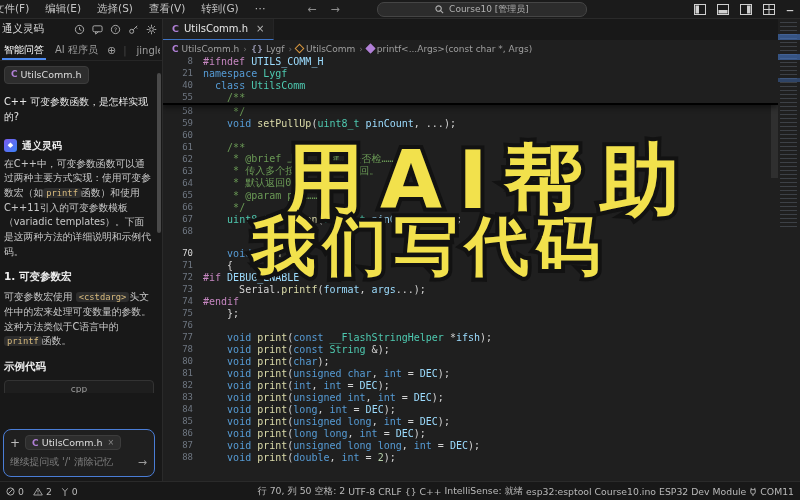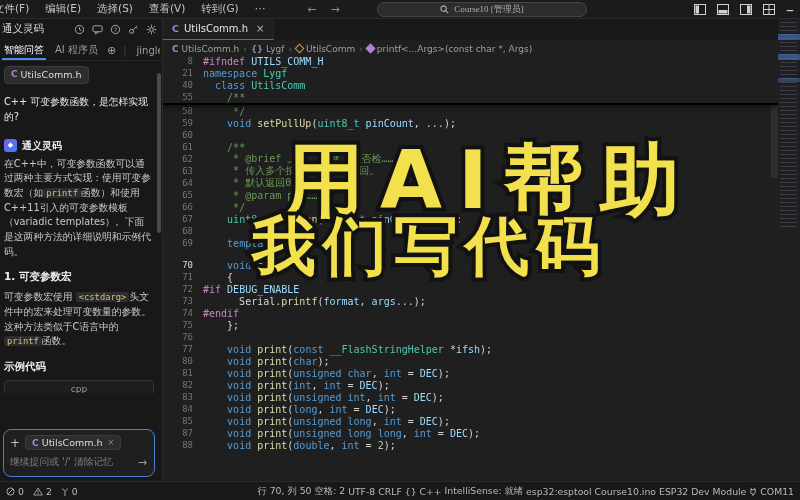--- a/index.html
+++ b/index.html
@@ -6,21 +6,21 @@
   body{width:800px;height:500px;overflow:hidden;background:#1f1f1f;
        font-family:"DejaVu Sans","Liberation Sans",sans-serif;position:relative;}
   
   .titlebar{position:absolute;top:0;left:0;right:0;height:18px;background:#1b1b1b;
             border-bottom:1px solid #2a2a2a;display:flex;align-items:center;z-index:60;}
   .menubar{display:flex;margin-left:-14px;}
   .menubar span{font-size:10.5px;color:#c5c5c5;padding:0 8px;cursor:default;}
   .navarrows{margin-left:34px;display:flex;gap:14px;color:#8d8d8d;font-size:11px;}
   .cmdcenter{position:absolute;left:377px;top:2px;width:208px;height:13px;background:#2c2c2c;
              border:1px solid #454545;border-radius:7px;display:flex;align-items:center;
-             justify-content:center;gap:5px;font-size:9px;color:#b0b0b0;font-family:Liberation Serif, serif;}
+             justify-content:center;gap:5px;font-size:9px;color:#b0b0b0;}
   .winctrl{position:absolute;right:6px;top:0;height:18px;display:flex;gap:11px;align-items:center;color:#cfcfcf;}
   .winctrl svg{display:block;}
   
   .panel{position:absolute;top:18px;left:0;width:162px;bottom:19px;background:#181818;
          border-right:1px solid #2a2a2a;z-index:30;overflow:hidden;}
   .panel-header{height:22px;display:flex;align-items:center;padding:0 5px;color:#dcdcdc;font-size:10.5px;}
   .panel-header .ttl{margin-left:-3px;white-space:nowrap;}
   .phicons{margin-left:auto;display:flex;gap:7px;align-items:center;}
   .panel-tabs{height:20px;display:flex;align-items:center;gap:7px;padding:0 2px;font-size:10px;
               color:#9d9d9d;border-bottom:1px solid #262626;white-space:nowrap;}
@@ -338,24 +338,20 @@
           <span class="ct"><span class="tk-pl">    </span><span class="tk-cm"> */</span></span>
         </div>
         <div class="cl">
           <span class="ln">67</span>
           <span class="ct"><span class="tk-pl">    </span><span class="tk-ty">uint8_t</span><span class="tk-pl"> </span><span class="tk-fn">keyScan</span><span class="tk-pl">(</span><span class="tk-ty">uint8_t</span><span class="tk-pl"> </span><span class="tk-va">pinCount</span><span class="tk-pl">, ...);</span></span>
         </div>
         <div class="cl">
           <span class="ln">68</span>
           <span class="ct"></span>
         </div>
-        <div class="cl">
-          <span class="ln">69</span>
-          <span class="ct"><span class="tk-pl">    </span><span class="tk-kw">template </span></span>
-        </div>
         <div class="cl lensrow">
           <span class="ln"></span>
           <span class="ct"><span class="lens-ico">◆</span><span>∨</span></span>
         </div>
         <div class="cl active">
           <span class="ln">70</span>
           <span class="ct"><span class="tk-pl">    </span><span class="tk-kw">void </span><span class="tk-fn">prin</span></span>
         </div>
         <div class="cl">
           <span class="ln">71</span>
@@ -379,20 +375,24 @@
         </div>
         <div class="cl">
           <span class="ln">76</span>
           <span class="ct"></span>
         </div>
         <div class="cl">
           <span class="ln">77</span>
           <span class="ct"><span class="tk-pl">    </span><span class="tk-kw">void </span><span class="tk-fn">print</span><span class="tk-pl">(</span><span class="tk-kw">const </span><span class="tk-ty">__FlashStringHelper</span><span class="tk-pl"> *</span><span class="tk-va">ifsh</span><span class="tk-pl">);</span></span>
         </div>
         <div class="cl">
+          <span class="ln">78</span>
+          <span class="ct"><span class="tk-pl">    </span><span class="tk-kw">void </span><span class="tk-fn">print</span><span class="tk-pl">(</span><span class="tk-kw">const </span><span class="tk-ty">String</span><span class="tk-pl"> &amp;);</span></span>
+        </div>
+        <div class="cl">
           <span class="ln">80</span>
           <span class="ct"><span class="tk-pl">    </span><span class="tk-kw">void </span><span class="tk-fn">print</span><span class="tk-pl">(</span><span class="tk-kw">char</span><span class="tk-pl">);</span></span>
         </div>
         <div class="cl">
           <span class="ln">81</span>
           <span class="ct"><span class="tk-pl">    </span><span class="tk-kw">void </span><span class="tk-fn">print</span><span class="tk-pl">(</span><span class="tk-kw">unsigned char</span><span class="tk-pl">, </span><span class="tk-kw">int</span><span class="tk-pl"> = </span><span class="tk-mc">DEC</span><span class="tk-pl">);</span></span>
         </div>
         <div class="cl">
           <span class="ln">82</span>
           <span class="ct"><span class="tk-pl">    </span><span class="tk-kw">void </span><span class="tk-fn">print</span><span class="tk-pl">(</span><span class="tk-kw">int</span><span class="tk-pl">, </span><span class="tk-kw">int</span><span class="tk-pl"> = </span><span class="tk-mc">DEC</span><span class="tk-pl">);</span></span>
@@ -401,20 +401,24 @@
           <span class="ln">83</span>
           <span class="ct"><span class="tk-pl">    </span><span class="tk-kw">void </span><span class="tk-fn">print</span><span class="tk-pl">(</span><span class="tk-kw">unsigned int</span><span class="tk-pl">, </span><span class="tk-kw">int</span><span class="tk-pl"> = </span><span class="tk-mc">DEC</span><span class="tk-pl">);</span></span>
         </div>
         <div class="cl">
           <span class="ln">84</span>
           <span class="ct"><span class="tk-pl">    </span><span class="tk-kw">void </span><span class="tk-fn">print</span><span class="tk-pl">(</span><span class="tk-kw">long</span><span class="tk-pl">, </span><span class="tk-kw">int</span><span class="tk-pl"> = </span><span class="tk-mc">DEC</span><span class="tk-pl">);</span></span>
         </div>
         <div class="cl">
           <span class="ln">85</span>
           <span class="ct"><span class="tk-pl">    </span><span class="tk-kw">void </span><span class="tk-fn">print</span><span class="tk-pl">(</span><span class="tk-kw">unsigned long</span><span class="tk-pl">, </span><span class="tk-kw">int</span><span class="tk-pl"> = </span><span class="tk-mc">DEC</span><span class="tk-pl">);</span></span>
+        </div>
+        <div class="cl">
+          <span class="ln">86</span>
+          <span class="ct"><span class="tk-pl">    </span><span class="tk-kw">void </span><span class="tk-fn">print</span><span class="tk-pl">(</span><span class="tk-kw">long long</span><span class="tk-pl">, </span><span class="tk-kw">int</span><span class="tk-pl"> = </span><span class="tk-mc">DEC</span><span class="tk-pl">);</span></span>
         </div>
         <div class="cl">
           <span class="ln">87</span>
           <span class="ct"><span class="tk-pl">    </span><span class="tk-kw">void </span><span class="tk-fn">print</span><span class="tk-pl">(</span><span class="tk-kw">unsigned long long</span><span class="tk-pl">, </span><span class="tk-kw">int</span><span class="tk-pl"> = </span><span class="tk-mc">DEC</span><span class="tk-pl">);</span></span>
         </div>
         <div class="cl">
           <span class="ln">88</span>
           <span class="ct"><span class="tk-pl">    </span><span class="tk-kw">void </span><span class="tk-fn">print</span><span class="tk-pl">(</span><span class="tk-kw">double</span><span class="tk-pl">, </span><span class="tk-kw">int</span><span class="tk-pl"> = </span><span class="tk-num">2</span><span class="tk-pl">);</span></span>
         </div>
       </div>

